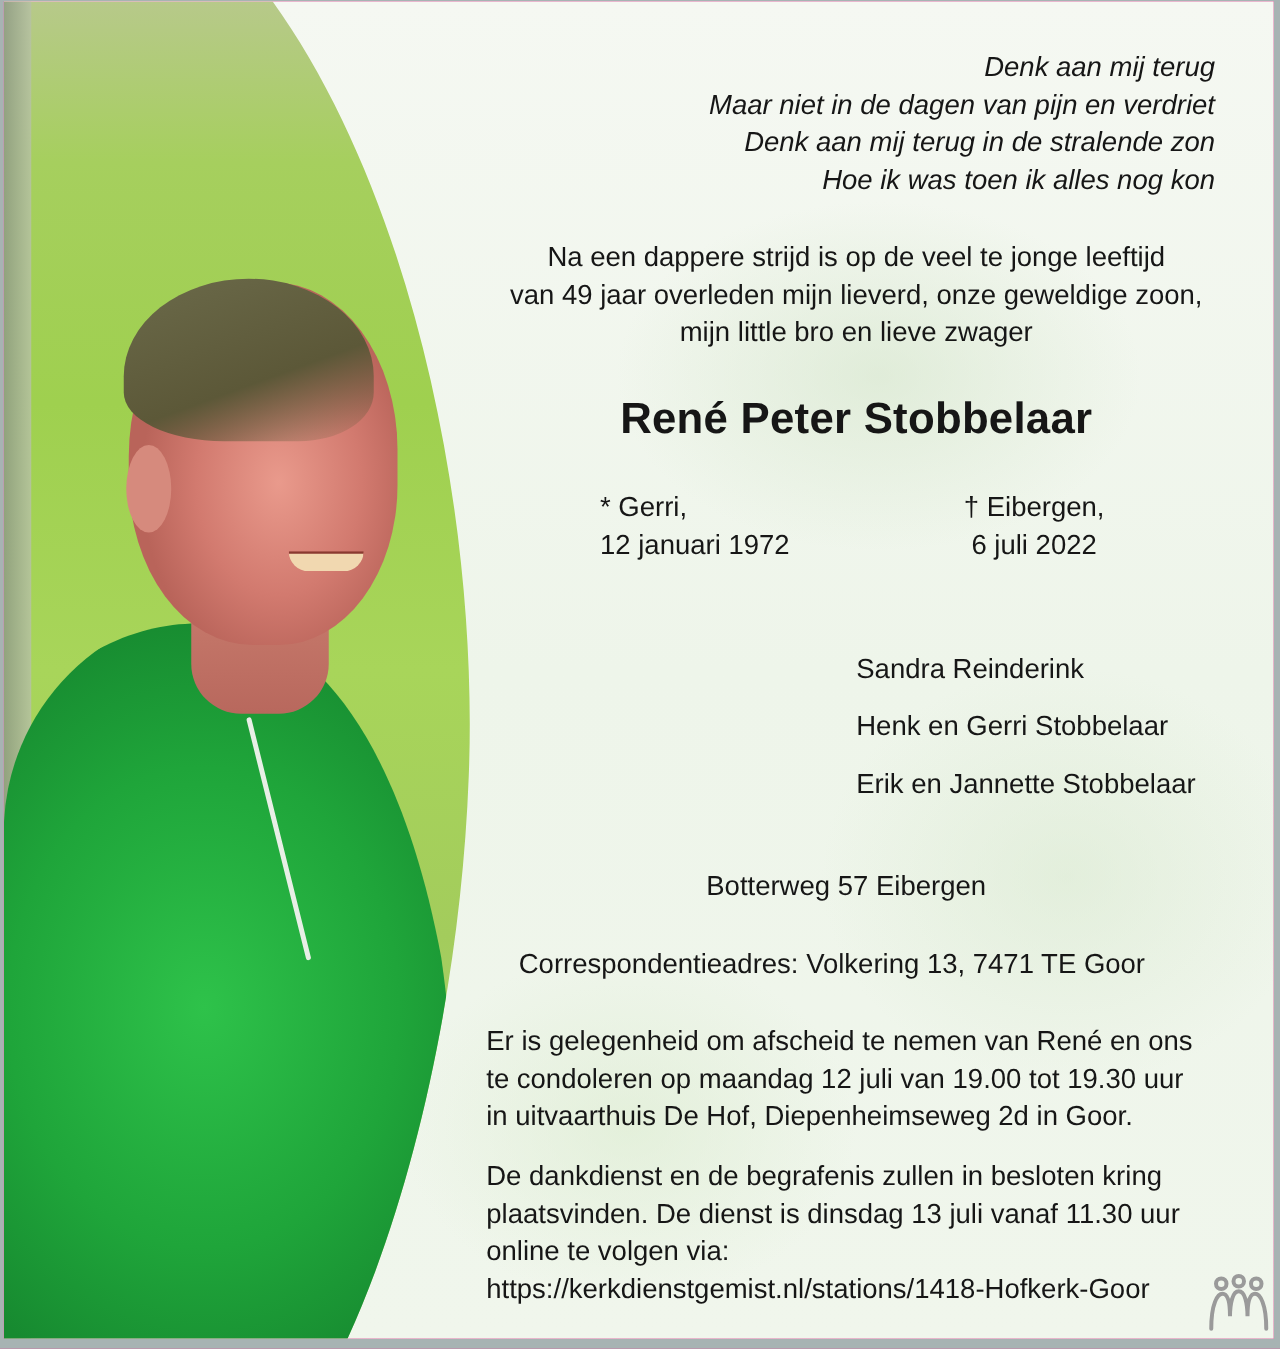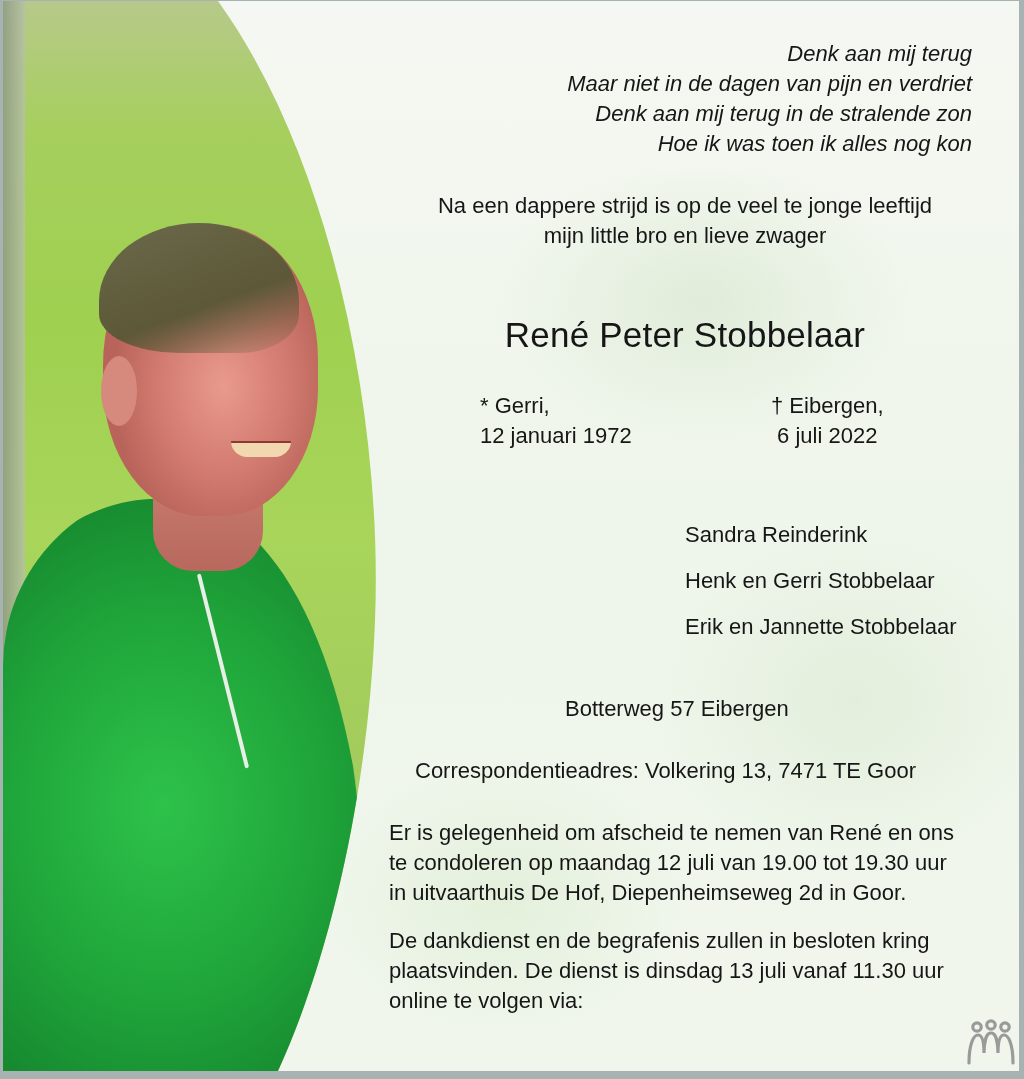--- a/index.html
+++ b/index.html
@@ -34,21 +34,21 @@
     border-radius: 50% 50% 30% 40% / 60% 60% 30% 30%;
   }
   .ear { position:absolute; left:98px; top:355px; width:36px; height:70px; background:#d68a7d; border-radius:50%; }
   .smile { position:absolute; left:228px; top:440px; width:60px; height:14px; background:#f1d8b0; border-radius:0 0 30px 30px; border-top:2px solid #8a3a30; }
   .neck { position:absolute; left:150px; top:480px; width:110px; height:90px; background:linear-gradient(180deg,#c77a6c,#b8685d); border-radius:0 0 40px 40px; }
   .logo { position:absolute; }
 
   .poem { position:absolute; right:47px; top:38px; text-align:right; font-style:italic; font-size:22px; line-height:30px; }
   .center-text { position:absolute; left:380px; width:604px; text-align:center; }
   .intro { top:190px; font-size:22px; line-height:30px; }
-  .name { position:absolute; left:380px; width:604px; top:314px; text-align:center; font-size:35px; font-weight:normal; letter-spacing:0.2px; }
+  .name { position:absolute; left:380px; width:604px; top:314px; text-align:center; font-size:35px; font-weight:bold; letter-spacing:0.2px; }
   .born { position:absolute; left:477px; top:390px; font-size:22px; line-height:30px; }
   .died { position:absolute; left:768px; top:390px; font-size:22px; line-height:30px; text-align:center; }
   .family { position:absolute; left:682px; top:511px; font-size:22px; line-height:46px; }
   .addr { position:absolute; left:562px; top:695px; font-size:22px; }
   .corr { position:absolute; left:412px; top:757px; font-size:22px; }
   .para { position:absolute; left:386px; font-size:22px; line-height:30px; }
   .p1 { top:817px; }
   .p2 { top:925px; }
 </style>
 </head>
@@ -70,20 +70,21 @@
 
   <div class="poem">
     <div>Denk aan mij terug</div>
     <div>Maar niet in de dagen van pijn en verdriet</div>
     <div>Denk aan mij terug in de stralende zon</div>
     <div>Hoe ik was toen ik alles nog kon</div>
   </div>
 
   <div class="center-text intro">
     <div>Na een dappere strijd is op de veel te jonge leeftijd</div>
+    <div>van 49 jaar overleden mijn lieverd, onze geweldige zoon,</div>
     <div>mijn little bro en lieve zwager</div>
   </div>
 
   <div class="name">René Peter Stobbelaar</div>
 
   <div class="born">
     <div>* Gerri,</div>
     <div>12 januari 1972</div>
   </div>
   <div class="died">
@@ -103,20 +104,21 @@
   <div class="para p1">
     <div>Er is gelegenheid om afscheid te nemen van René en ons</div>
     <div>te condoleren op maandag 12 juli van 19.00 tot 19.30 uur</div>
     <div>in uitvaarthuis De Hof, Diepenheimseweg 2d in Goor.</div>
   </div>
 
   <div class="para p2">
     <div>De dankdienst en de begrafenis zullen in besloten kring</div>
     <div>plaatsvinden. De dienst is dinsdag 13 juli vanaf 11.30 uur</div>
     <div>online te volgen via:</div>
+    <div>https://kerkdienstgemist.nl/stations/1418-Hofkerk-Goor</div>
   </div>
 
   <svg class="logo" style="left:963px; top:1018px;" width="50" height="46" viewBox="0 0 50 46">
     <g fill="none" stroke="#9a9a9a" stroke-width="3.2" stroke-linecap="round">
       <circle cx="11" cy="8" r="4.2"></circle>
       <circle cx="25" cy="6" r="4.2"></circle>
       <circle cx="39" cy="8" r="4.2"></circle>
       <path d="M3 44 C3 24 8 16 12 16 C17 16 18 26 18 34 C18 24 20 14 25 14 C30 14 32 24 32 34 C32 26 33 16 38 16 C42 16 47 24 47 44"></path>
     </g>
   </svg>

